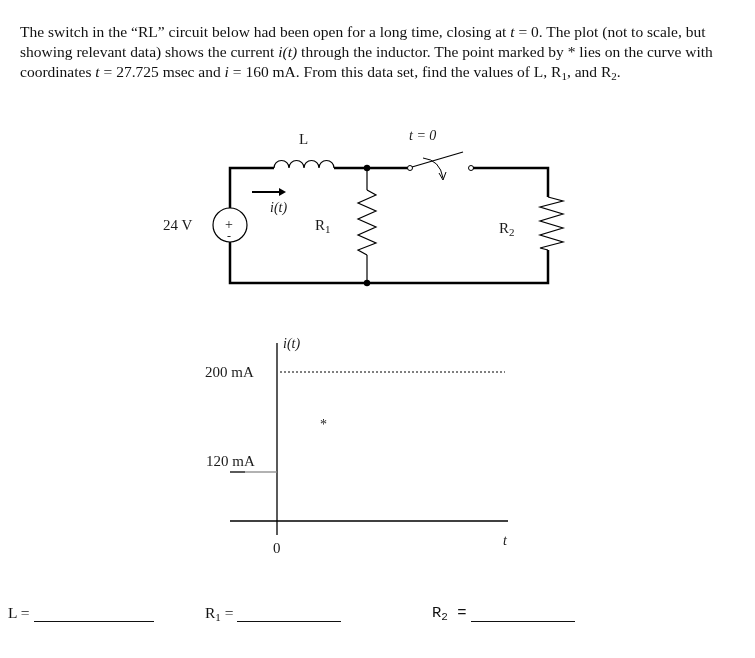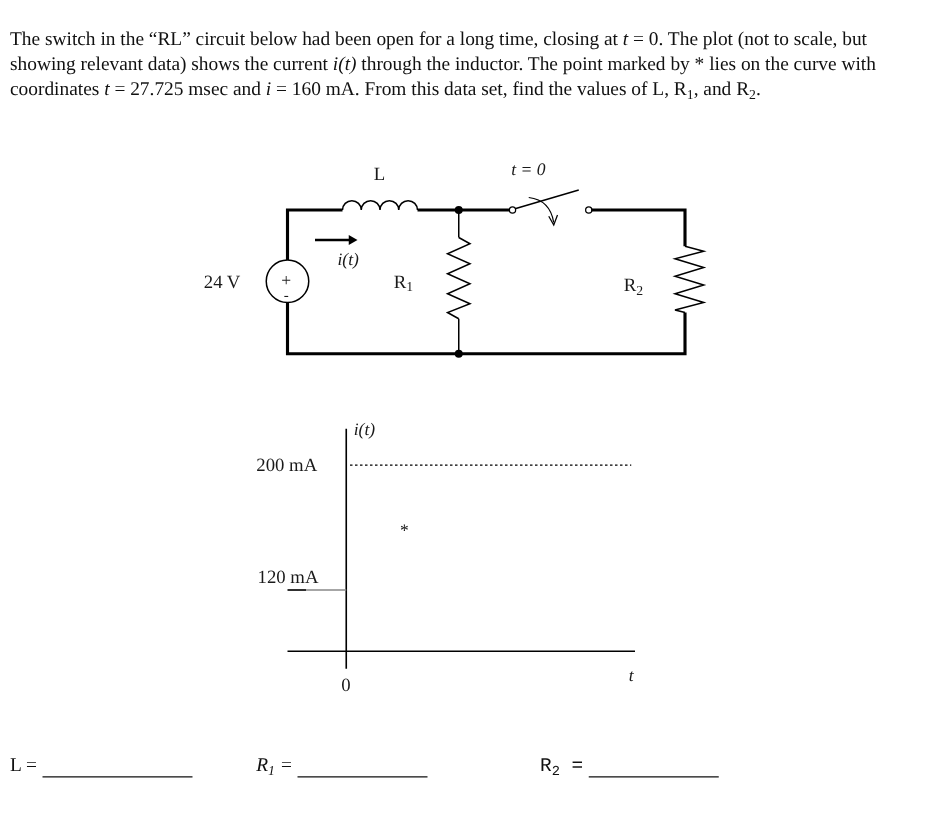--- a/index.html
+++ b/index.html
@@ -1,18 +1,18 @@
 <!DOCTYPE html>
 <html><head>
 <meta charset="utf-8">
 <style>
   html, body { margin: 0; padding: 0; background: #ffffff; }
   body { width: 755px; height: 658px; position: relative; overflow: hidden;
          font-family: "Liberation Serif", "DejaVu Serif", serif; color: #111; }
-  .problem { position: absolute; left: 8px; top: 22px; width: 730px;
+  .problem { position: absolute; left: 20px; top: 22px; width: 730px;
              font-size: 15.5px; line-height: 20px; }
   .problem i { font-style: italic; }
   svg.fig { position: absolute; left: 0; top: 0; }
   .lbl { font-family: "Liberation Serif", "DejaVu Serif", serif; fill: #1a1a1a; }
   .answers { position: absolute; top: 603px; left: 0; width: 755px; height: 30px;
              font-size: 15.5px; }
   .ans { position: absolute; display: flex; align-items: flex-end; }
   .ans .blank { display: inline-block; border-bottom: 1px solid #111; height: 18px; margin-left: 4px; }
   sub { font-size: 11px; vertical-align: -3px; line-height: 0; }
 </style>
@@ -78,21 +78,21 @@
   <text class="lbl" x="206" y="466" font-size="15">120 mA</text>
   <text class="lbl" x="273" y="553" font-size="15">0</text>
   <text class="lbl" x="503" y="545" font-size="14" font-style="italic">t</text>
 </svg>
 
 <div class="answers">
   <div class="ans" style="left:8px;">
     <span>L =</span>
     <span class="blank" style="width:120px;"></span>
   </div>
-  <div class="ans" style="left:205px;font-style:italic;">
+  <div class="ans" style="left:205px;">
     <span><span>R</span><sub>1</sub><span> =</span></span>
     <span class="blank" style="width:104px;"></span>
   </div>
   <div class="ans" style="left:432px;font-family:Liberation Mono, monospace;">
     <span><span>R</span><sub>2</sub><span> =</span></span>
     <span class="blank" style="width:104px;"></span>
   </div>
 </div>
 
 </body></html>

